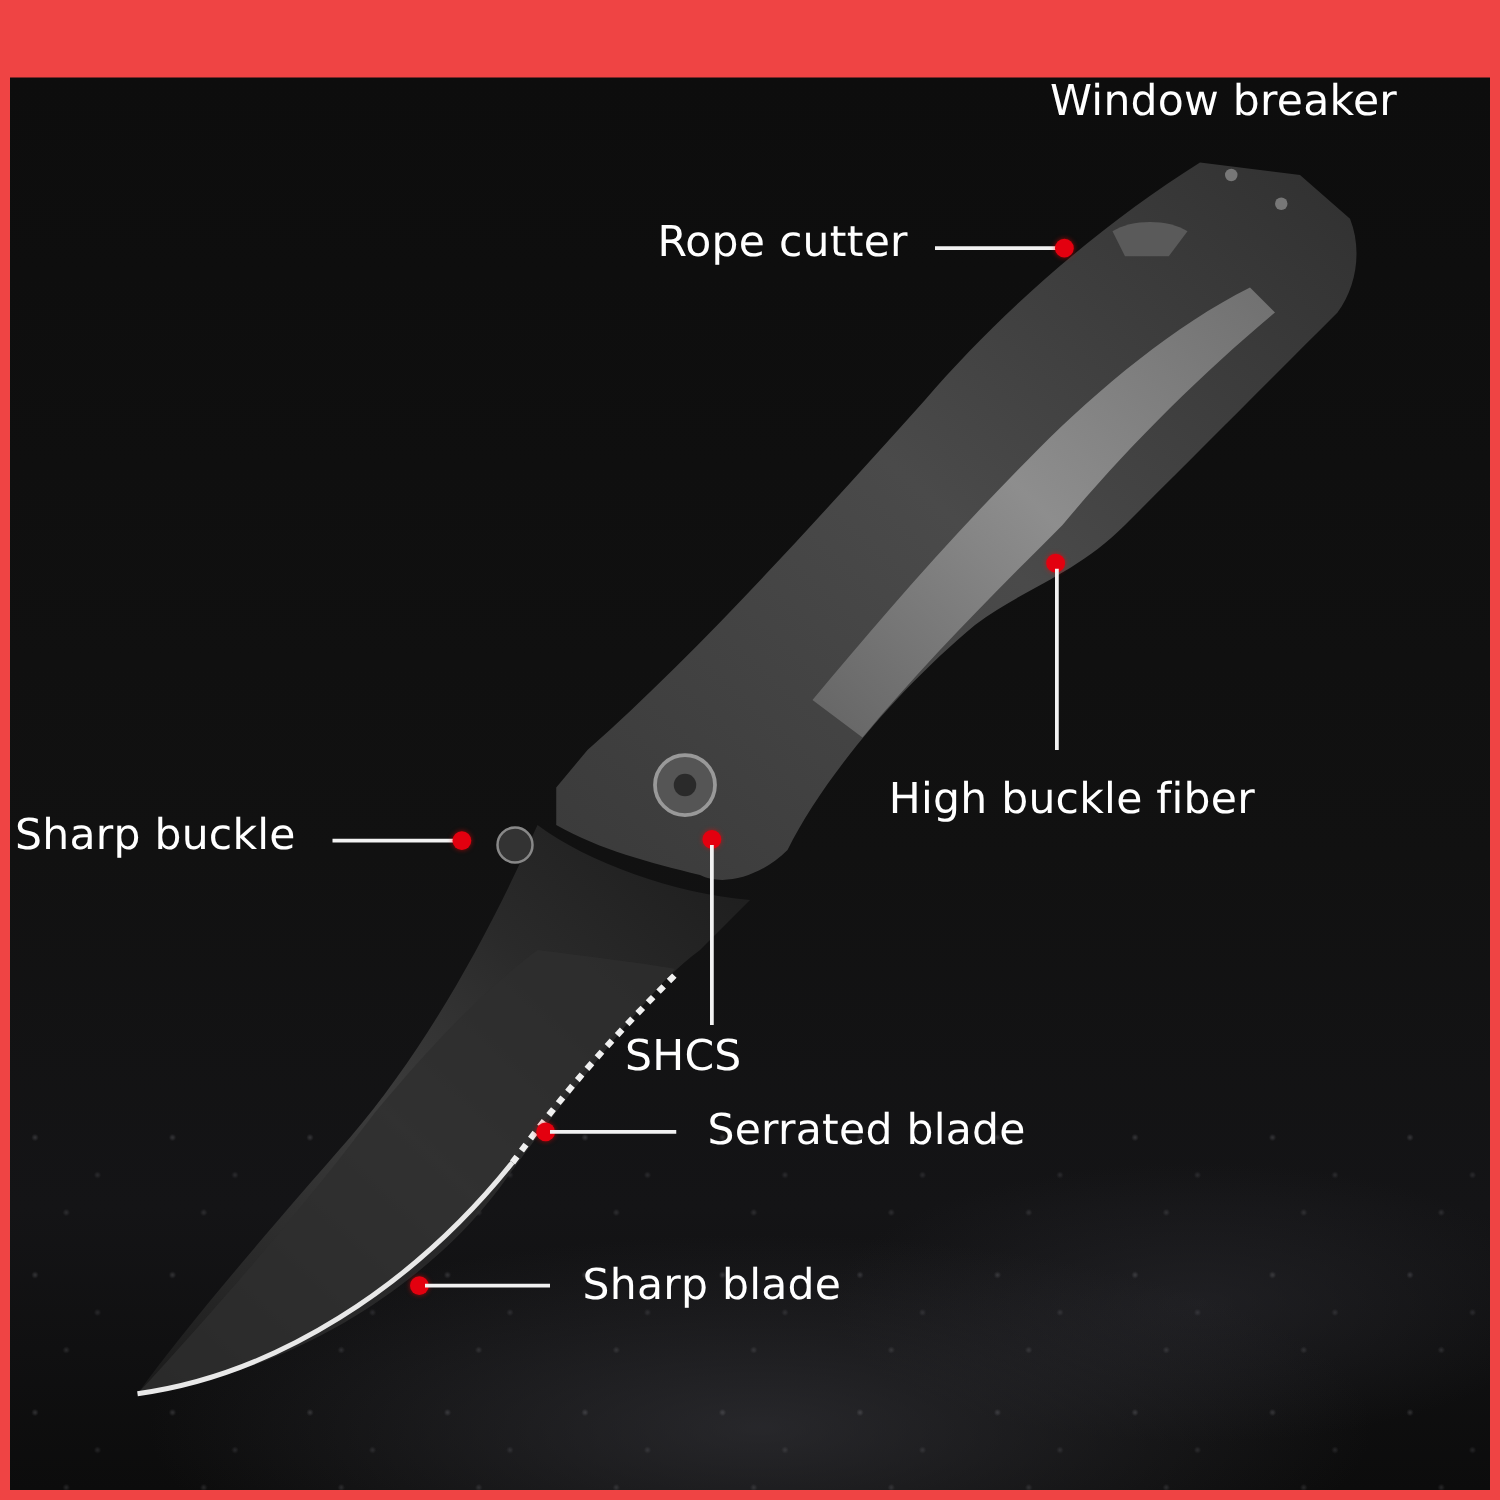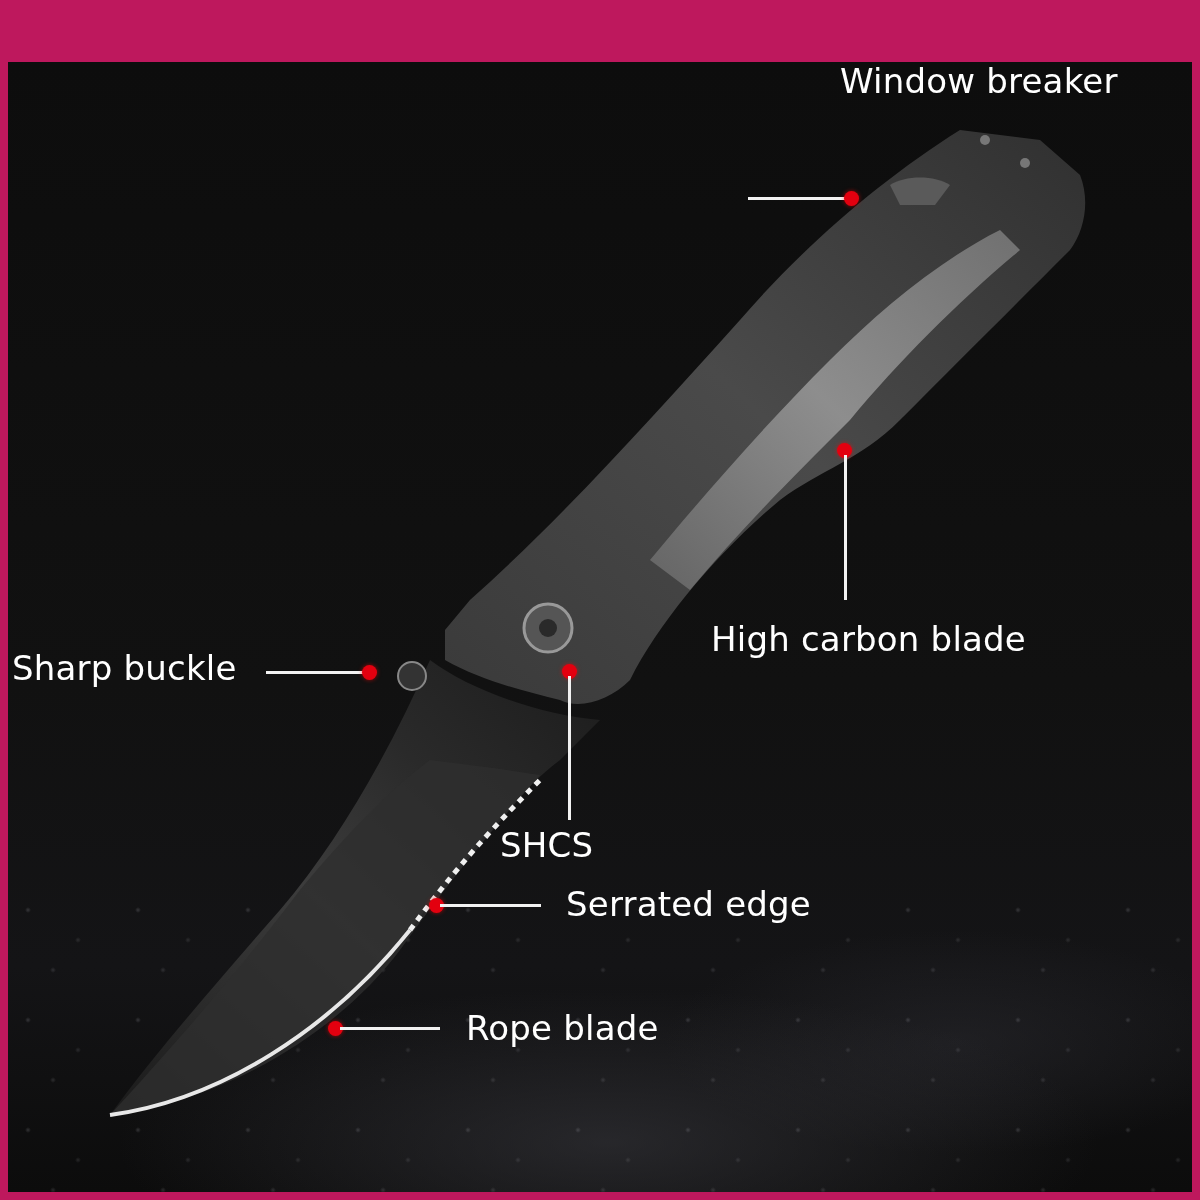--- a/index.html
+++ b/index.html
@@ -1,18 +1,18 @@
 <!DOCTYPE html>
 <html><head>
 <meta charset="utf-8">
 <style>
   html, body { margin: 0; padding: 0; background: #000; }
   body { width: 1200px; height: 1200px; position: relative; overflow: hidden;
          font-family: "DejaVu Sans", "Liberation Sans", sans-serif; }
-  .frame { position: absolute; left: 0; top: 0; width: 1200px; height: 1200px; background: #be185d; }
+  .frame { position: absolute; left: 0; top: 0; width: 1200px; height: 1200px; background: #ef4444; }
   .photo { position: absolute; left: 8px; top: 62px; width: 1184px; height: 1130px;
            background:
              radial-gradient(ellipse 700px 220px at 600px 1080px, rgba(60,60,66,0.55), rgba(0,0,0,0) 70%),
              radial-gradient(ellipse 420px 160px at 950px 980px, rgba(48,48,54,0.45), rgba(0,0,0,0) 70%),
              linear-gradient(#0d0d0d, #111 55%, #141416 80%, #0c0c0c);
            }
   .speckle { position: absolute; left: 8px; top: 880px; width: 1184px; height: 312px;
              background-image:
                radial-gradient(circle 2px at 20px 30px, rgba(200,200,210,0.25), transparent 3px),
                radial-gradient(circle 1.5px at 70px 60px, rgba(200,200,210,0.18), transparent 3px),
@@ -66,35 +66,36 @@
       <circle cx="548" cy="628" r="9" fill="#2a2a2a"></circle>
       <circle cx="412" cy="676" r="14" fill="#333" stroke="#888" stroke-width="2"></circle>
       <circle cx="985" cy="140" r="5" fill="#777"></circle>
       <circle cx="1025" cy="163" r="5" fill="#777"></circle>
       <path d="M890 185 C 905 175, 935 175, 950 185 L 935 205 L 900 205 Z" fill="#5a5a5a"></path>
     </g>
   </svg>
 
   <div class="label" style="left:840px; top:61px;">Window breaker</div>
 
+  <div class="label" style="left:526px; top:174px;">Rope cutter</div>
   <div class="line" style="left:748px; top:197px; width:100px; height:3px;"></div>
   <div class="dot" style="left:844px; top:191px;"></div>
 
   <div class="dot" style="left:837px; top:443px;"></div>
   <div class="line" style="left:844px; top:455px; width:3px; height:145px;"></div>
-  <div class="label" style="left:711px; top:619px;">High carbon blade</div>
+  <div class="label" style="left:711px; top:619px;">High buckle fiber</div>
 
   <div class="label" style="left:12px; top:648px;">Sharp buckle</div>
   <div class="line" style="left:266px; top:671px; width:100px; height:3px;"></div>
   <div class="dot" style="left:362px; top:665px;"></div>
 
   <div class="dot" style="left:562px; top:664px;"></div>
   <div class="line" style="left:568px; top:676px; width:3px; height:144px;"></div>
   <div class="label" style="left:500px; top:825px;">SHCS</div>
 
   <div class="dot" style="left:429px; top:898px;"></div>
   <div class="line" style="left:440px; top:904px; width:101px; height:3px;"></div>
-  <div class="label" style="left:566px; top:884px;">Serrated edge</div>
+  <div class="label" style="left:566px; top:884px;">Serrated blade</div>
 
   <div class="dot" style="left:328px; top:1021px;"></div>
   <div class="line" style="left:340px; top:1027px; width:100px; height:3px;"></div>
-  <div class="label" style="left:466px; top:1008px;">Rope blade</div>
+  <div class="label" style="left:466px; top:1008px;">Sharp blade</div>
 </div>
 
 </body></html>

